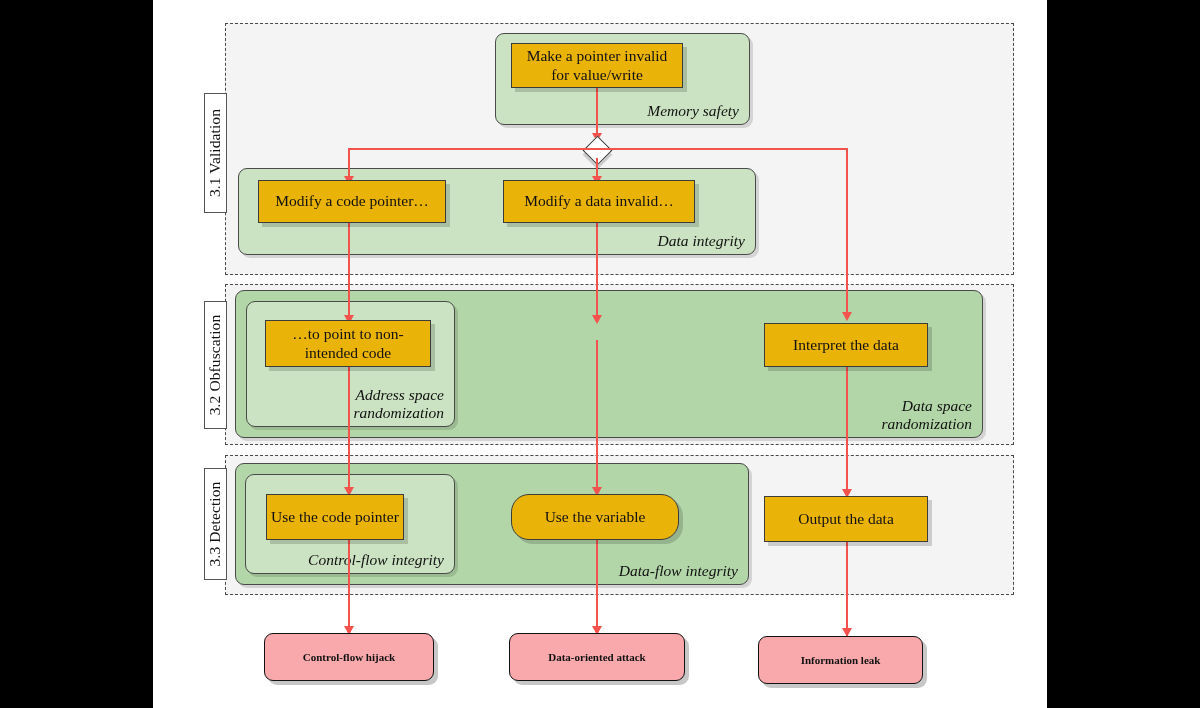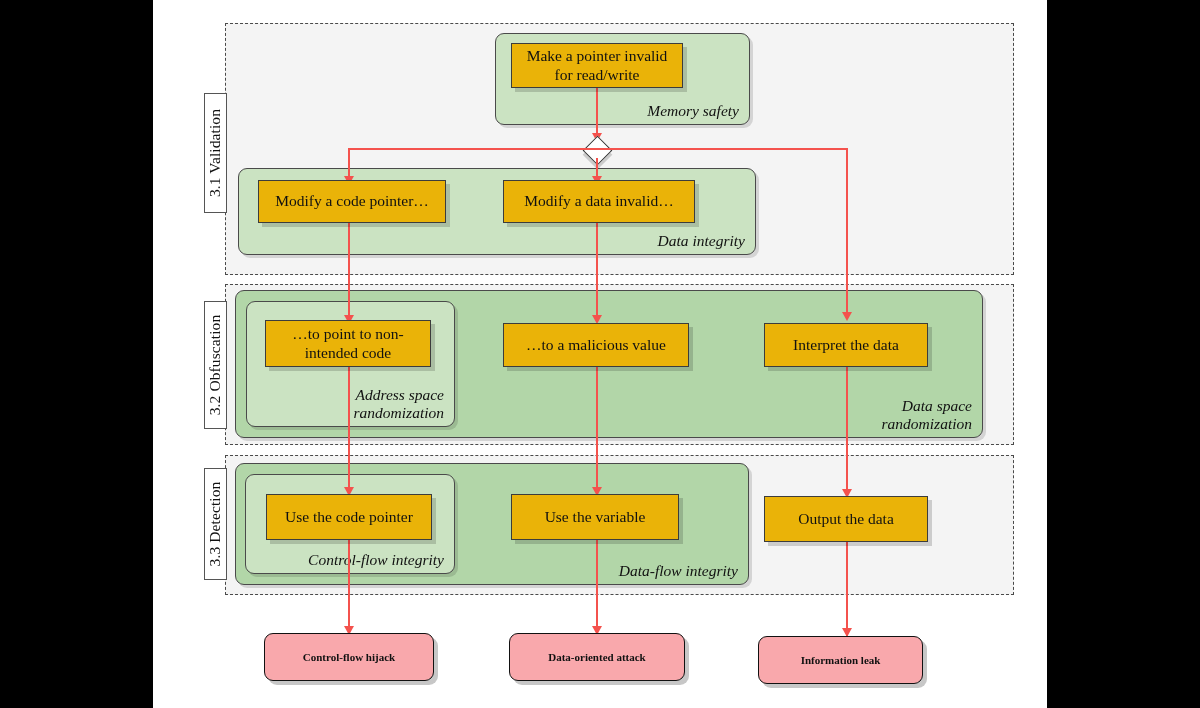--- a/index.html
+++ b/index.html
@@ -132,52 +132,49 @@
   <div class="arrow" style="left:438.5px;top:626px;"></div>
 
   <div class="vline" style="left:693px;top:340px;height:158px;"></div>
   <div class="arrow" style="left:688.5px;top:489px;"></div>
   <div class="vline" style="left:693px;top:514px;height:122px;"></div>
   <div class="arrow" style="left:688.5px;top:628px;"></div>
 
   <div class="node" style="left:358px;top:43px;width:172px;height:45px;">
     <div>
       <div>Make a pointer invalid</div>
-      <div>for read/write</div>
+      <div>for value/write</div>
     </div>
   </div>
 
   <div class="node" style="left:105px;top:180px;width:188px;height:43px;">
     <div>Modify a code pointer…</div>
   </div>
 
   <div class="node" style="left:350px;top:180px;width:192px;height:43px;">
     <div>Modify a data invalid…</div>
   </div>
 
   <div class="node" style="left:112px;top:320px;width:166px;height:47px;">
     <div>
       <div>…to point to non-</div>
       <div>intended code</div>
     </div>
   </div>
 
-  <div class="node" style="left:350px;top:323px;width:186px;height:44px;">
-    <div>…to a malicious value</div>
-  </div>
 
   <div class="node" style="left:611px;top:323px;width:164px;height:44px;">
     <div>Interpret the data</div>
   </div>
 
-  <div class="node" style="left:113px;top:494px;width:166px;height:46px;text-align:right;">
+  <div class="node" style="left:113px;top:494px;width:138px;height:46px;text-align:right;">
     <div>Use the code pointer</div>
   </div>
 
-  <div class="node" style="left:358px;top:494px;width:168px;height:46px;">
+  <div class="node" style="left:358px;top:494px;width:168px;height:46px;border-radius:18px;">
     <div>Use the variable</div>
   </div>
 
   <div class="node" style="left:611px;top:496px;width:164px;height:46px;text-align:center;">
     <div>Output the data</div>
   </div>
 
   <div class="outcome" style="left:111px;top:633px;width:170px;height:48px;">
     <span>Control-flow hijack</span>
   </div>

